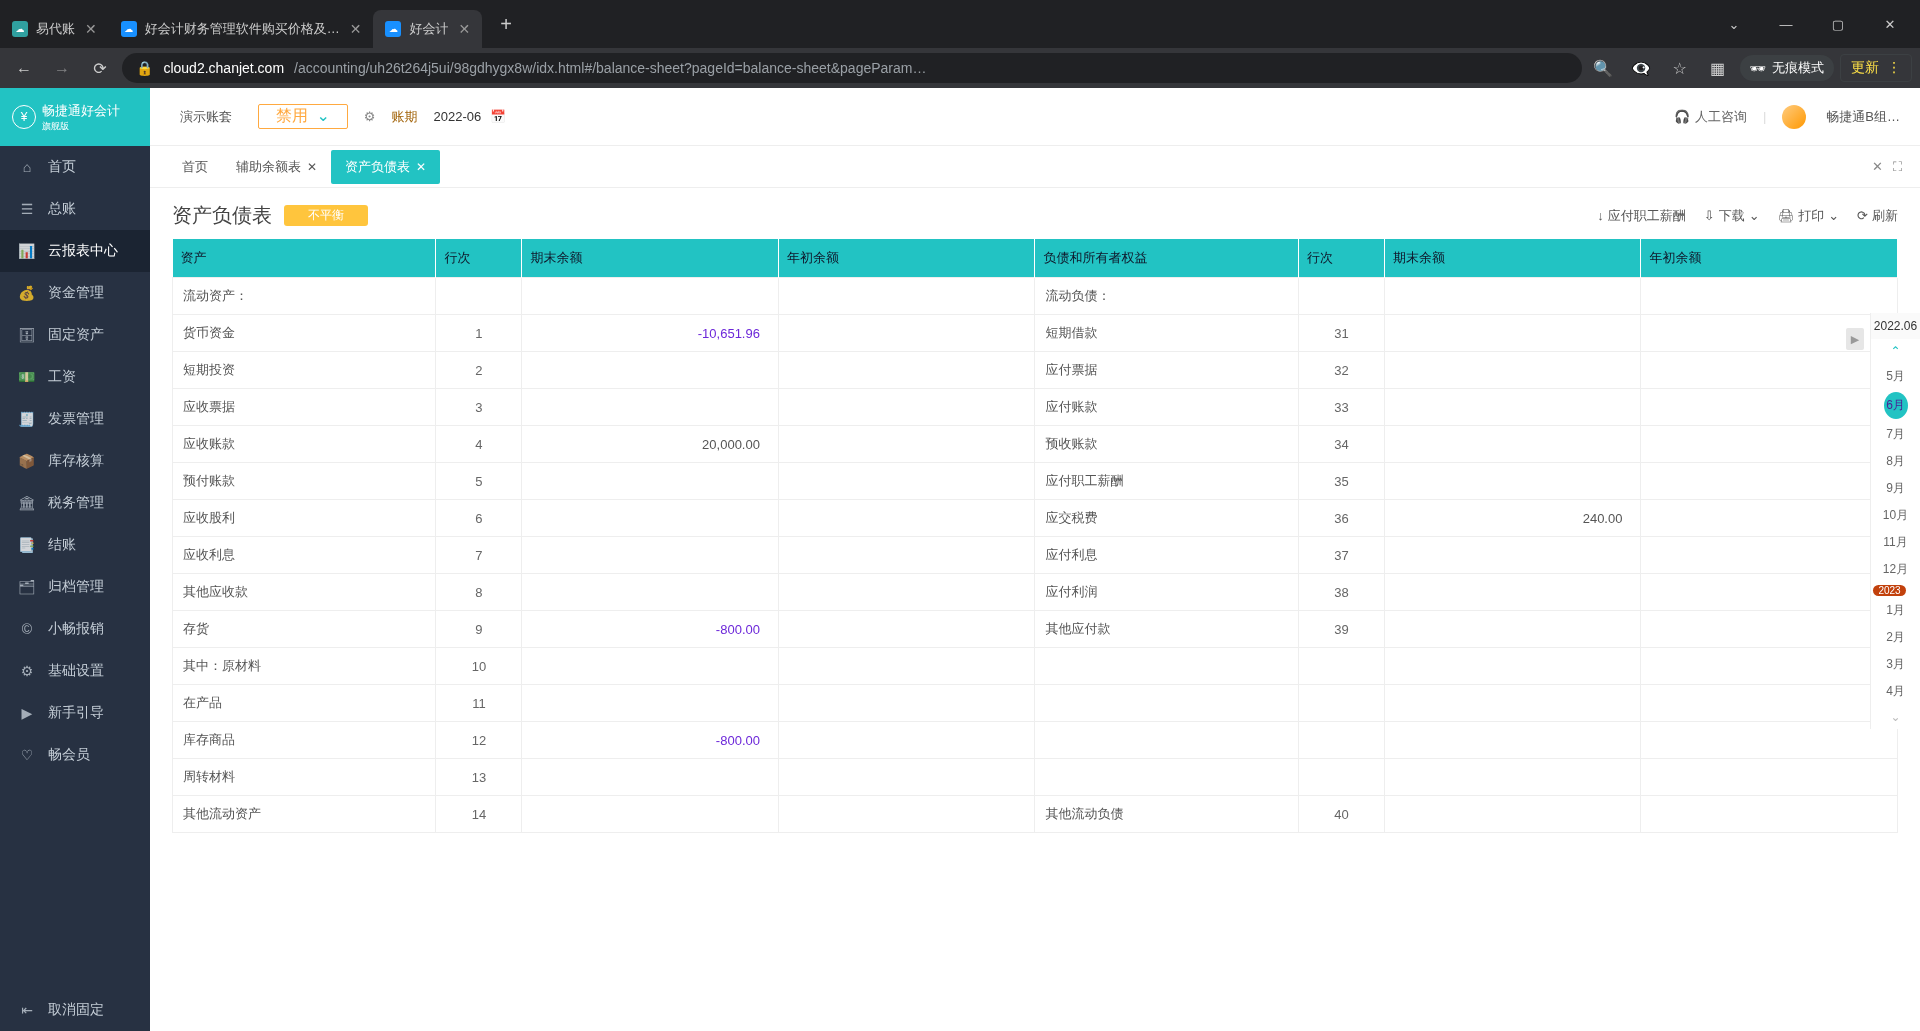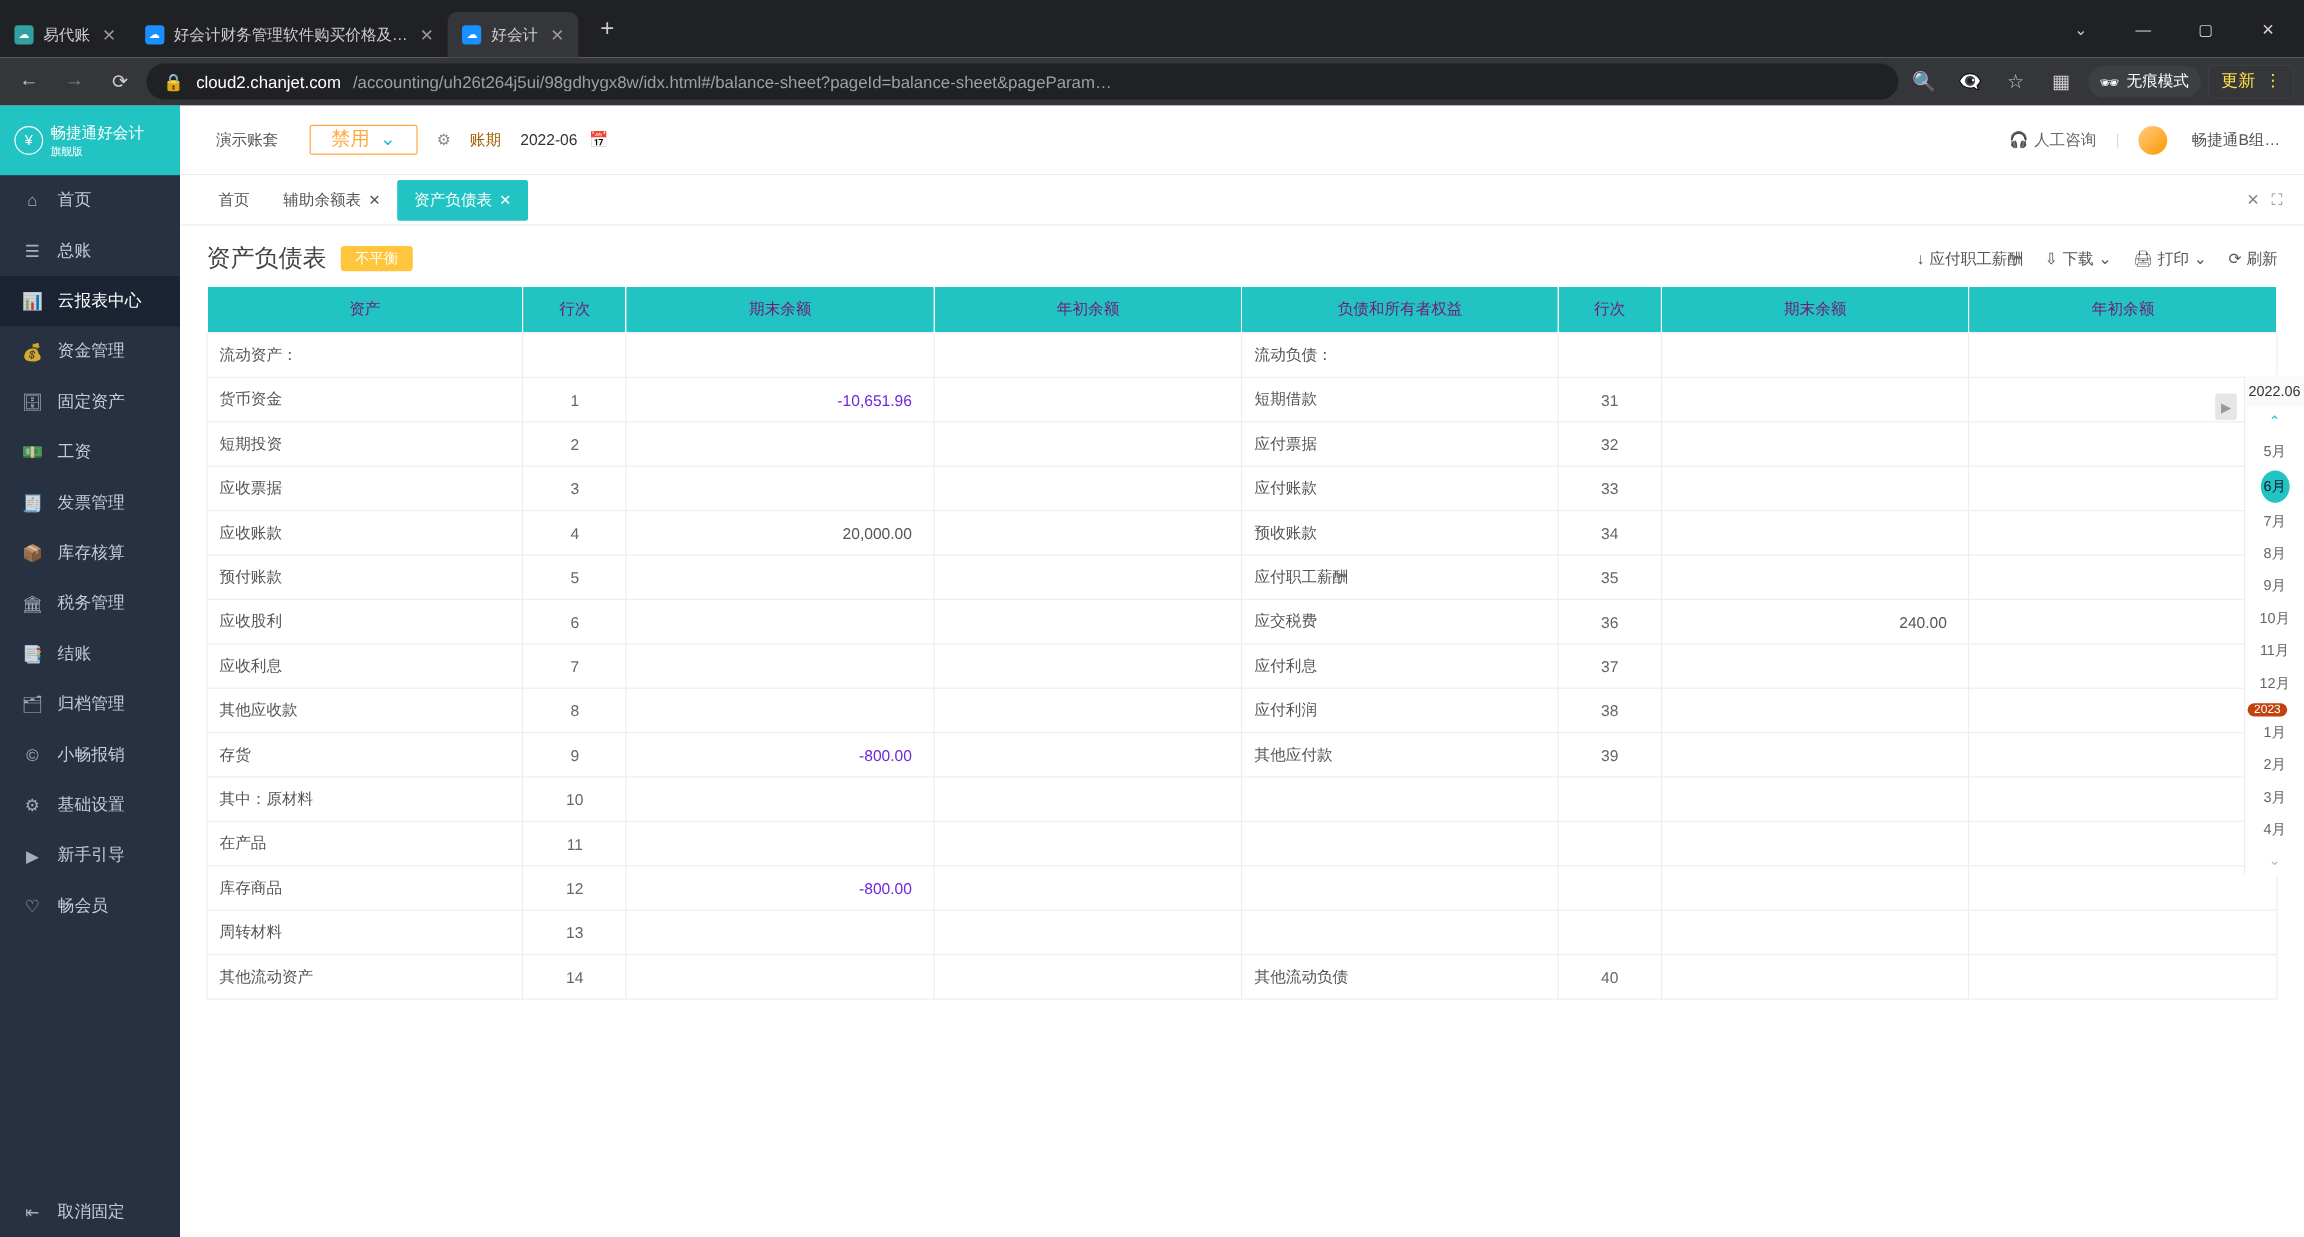--- a/index.html
+++ b/index.html
@@ -49,39 +49,39 @@
 .avatar { width: 24px; height: 24px; border-radius: 50%; background: linear-gradient(135deg,#ffcc80,#ff9800); }
 
 .tabs-row { height: 42px; display: flex; align-items: center; padding: 0 18px; border-bottom: 1px solid #eee; font-size: 13px; background: #fff; }
 .page-tab { padding: 8px 14px; color: #555; display: flex; align-items: center; gap: 6px; cursor: pointer; border-radius: 2px; }
 .page-tab.active { background: #22c3c3; color: #fff; }
 .page-tab .close { font-size: 12px; }
 .tabs-actions { margin-left: auto; display: flex; gap: 10px; color: #888; }
 
 .page-header { display: flex; align-items: center; padding: 14px 22px 10px 22px; }
 .page-title { font-size: 20px; color: #444; font-weight: 500; margin-right: 12px; }
-.unbalanced-badge { background: #ffc53d; color: #fff; padding: 2px 12px; border-radius: 3px; font-size: 12px; }
+.unbalanced-badge { background: #ffc53d; color: #fff; padding: 2px 24px; border-radius: 3px; font-size: 12px; }
 .actions { margin-left: auto; display: flex; gap: 18px; font-size: 13px; color: #555; }
 .action-btn { display: flex; align-items: center; gap: 4px; cursor: pointer; }
 
 .table-wrap { flex: 1; overflow: auto; padding: 0 22px 22px 22px; position: relative; }
 table { width: 100%; border-collapse: collapse; font-size: 13px; color: #555; }
-th { background: #22c3c3; color: #701a75; font-weight: 400; padding: 10px 8px; text-align: center; border-right: 1px solid rgba(255,255,255,0.2); position: sticky; top: 0; }
+th { background: #22c3c3; color: #0f172a; font-weight: 400; padding: 10px 8px; text-align: left; border-right: 1px solid rgba(255,255,255,0.2); position: sticky; top: 0; }
 td { border: 1px solid #eee; padding: 9px 10px; height: 34px; }
 td.row-num { text-align: center; color: #666; width: 60px; }
 td.amount { text-align: right; padding-right: 18px; }
 td.neg { color: #6d28d9; }
 th:nth-child(1){ width: 190px;} th:nth-child(2){width:62px;} th:nth-child(3){width:185px;} th:nth-child(4){width:185px;}
 th:nth-child(5){ width: 190px;} th:nth-child(6){width:62px;} th:nth-child(7){width:185px;} th:nth-child(8){width:185px;}
 
 .month-rail { position: absolute; right: 0; top: 225px; width: 50px; background: #fff; border-left: 1px solid #eee; font-size: 12px; text-align: center; z-index: 5; }
 .year-label { padding: 6px 2px; font-size: 12px; color: #333; background: #fafafa; }
 .rail-arrow { color: #22c3c3; height: 24px; display: flex; align-items: center; justify-content: center; cursor: pointer; }
 .month-item { padding: 5px 0; color: #666; cursor: pointer; }
-.month-item.active { background: #22c3c3; color: #0f172a; border-radius: 50%; width: 24px; margin: 2px auto; }
+.month-item.active { background: #22c3c3; color: #4c1d95; border-radius: 50%; width: 24px; margin: 2px auto; }
 .year-badge { background: #c2410c; color: #fff; font-size: 10px; border-radius: 8px; padding: 0px 5px; display: inline-block; position: relative; left: -6px; }
 .table-arrow-right { position: absolute; right: 56px; top: 240px; width: 18px; height: 22px; background: #e6e6e6; color: #999; display: flex; align-items: center; justify-content: center; cursor: pointer; font-size: 11px; z-index: 4; border-radius: 2px; }
 </style>
 </head>
 <body>
 
 <div class="browser-chrome">
   <div id="browser-tabs" style="display:flex;">
       <div class="tab">
         <span class="tab-icon" style="background:#30a0a0;border-radius:3px;color:#fff;font-size:9px;">☁</span>

